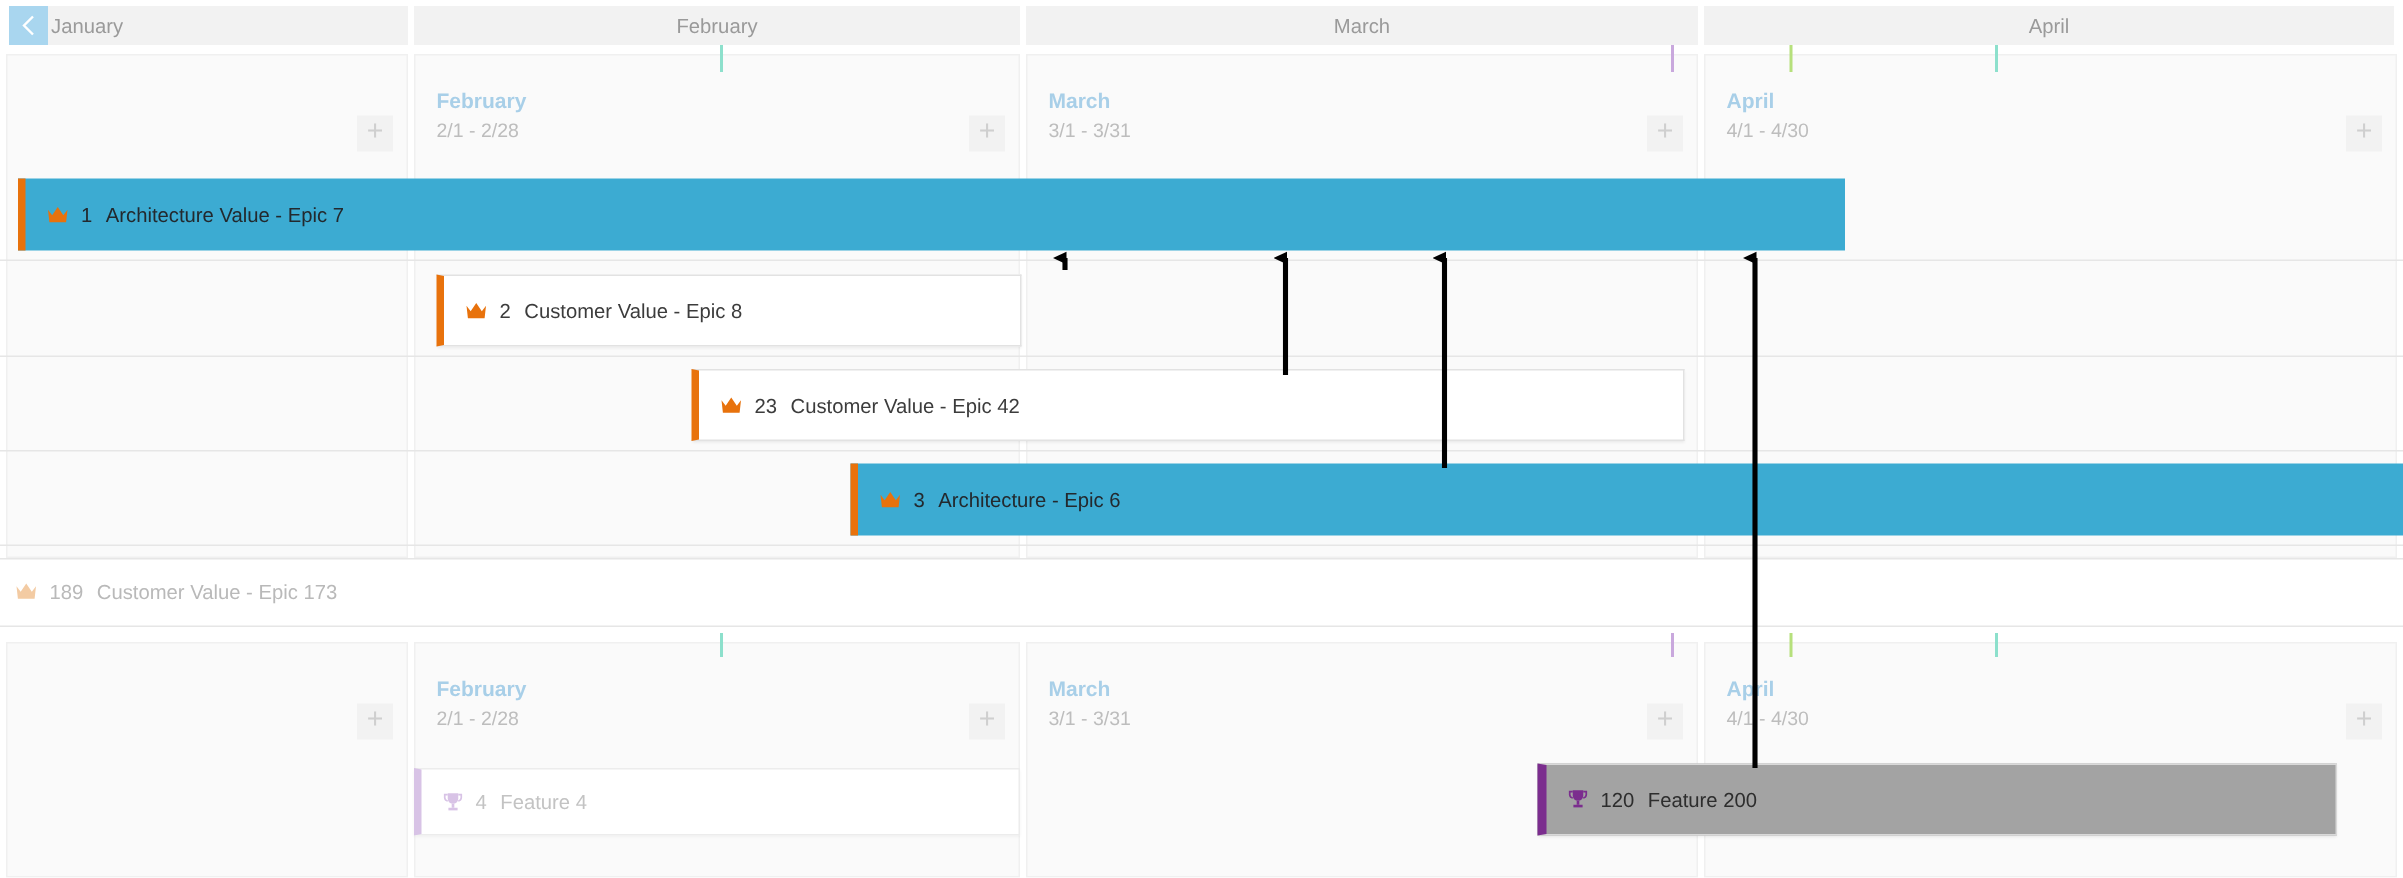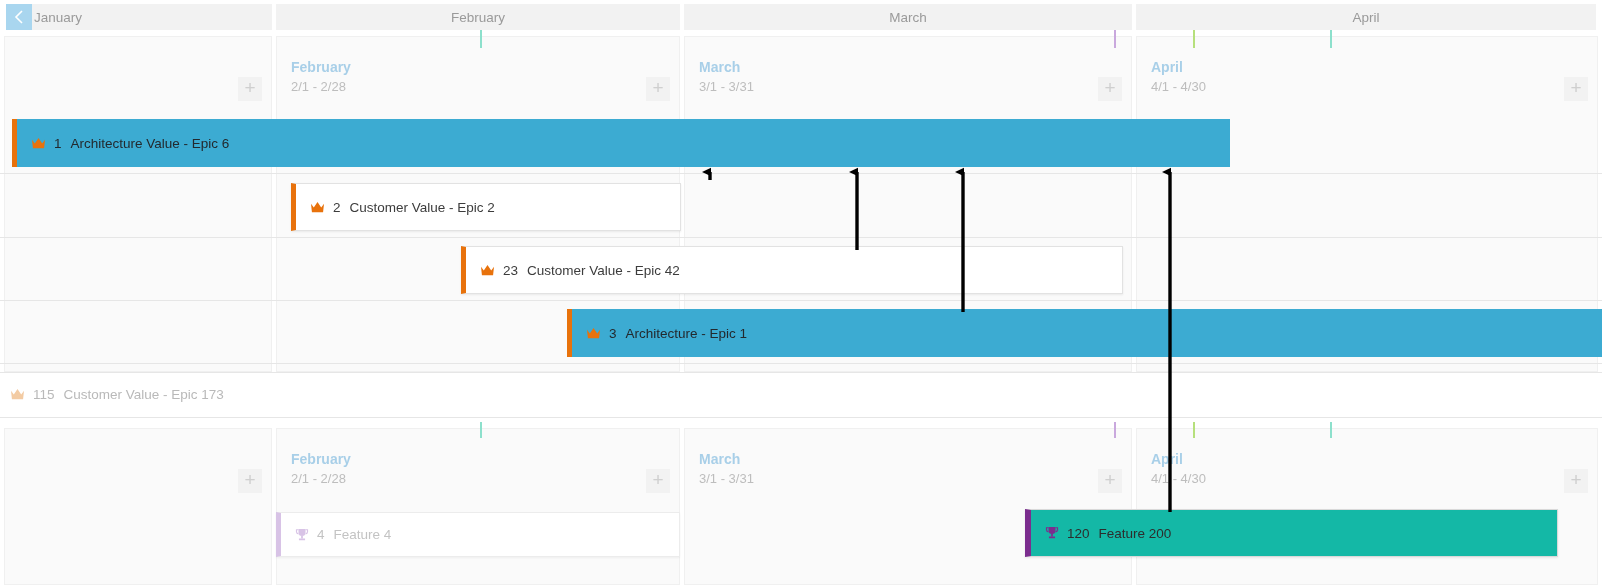--- a/index.html
+++ b/index.html
@@ -65,21 +65,21 @@
     white-space:nowrap;
   }
   .card .crown,.card .trophy{margin-right:8px;display:inline-flex;align-items:center;}
   .card .num{margin-right:9px;}
   .card.solid{background:#3cabd2;border-left:5px solid #e8720c;color:#23292e;}
   .card.plain{background:#ffffff;border:1px solid #e2e2e2;border-left:5px solid #e8720c;color:#3c3c3c;
               box-shadow:0 1px 2px rgba(0,0,0,.07);}
   .card.ghost-epic{background:#ffffff;color:#b9b9b9;border:none;}
   .card.feature-ghost{background:#ffffff;border:1px solid #ececec;border-left:5px solid #d8c3e6;
                       color:#c3c3c3;box-shadow:0 1px 2px rgba(0,0,0,.05);}
-  .card.feature-solid{background:#14b8a6;border:1px solid #d9d9d9;border-left:6px solid #7b2d8e;
+  .card.feature-solid{background:#a3a3a3;border:1px solid #d9d9d9;border-left:6px solid #7b2d8e;
                       color:#2d2d2d;box-shadow:0 1px 2px rgba(0,0,0,.08);}
 
   
   .arrows{position:absolute;left:0;top:0;width:1602px;height:585px;pointer-events:none;z-index:30;}
   .sep{position:absolute;left:0;width:1602px;height:1px;background:#e6e6e6;}
 </style>
 </head>
 <body>
 
 <div id="root">
@@ -160,56 +160,56 @@
     </div>
 
   <div id="cards-host">
       <div class="card solid" style="left: 12px; top: 119px; width: 1218px; height: 48px;">
         <span class="crown">
           <svg width="15" height="13" viewBox="0 0 16 14">
             <path d="M1 3 L4 7 L8 1 L12 7 L15 3 L14 12 L2 12 Z" fill="#e8720c"></path>
           </svg>
         </span>
         <span class="num">1</span>
-        <span>Architecture Value - Epic 6</span>
+        <span>Architecture Value - Epic 7</span>
       </div>
       <div class="card plain" style="left: 291px; top: 183px; width: 390px; height: 48px;">
         <span class="crown">
           <svg width="15" height="13" viewBox="0 0 16 14">
             <path d="M1 3 L4 7 L8 1 L12 7 L15 3 L14 12 L2 12 Z" fill="#e8720c"></path>
           </svg>
         </span>
         <span class="num">2</span>
-        <span>Customer Value - Epic 2</span>
+        <span>Customer Value - Epic 8</span>
       </div>
       <div class="card plain" style="left: 461px; top: 246px; width: 662px; height: 48px;">
         <span class="crown">
           <svg width="15" height="13" viewBox="0 0 16 14">
             <path d="M1 3 L4 7 L8 1 L12 7 L15 3 L14 12 L2 12 Z" fill="#e8720c"></path>
           </svg>
         </span>
         <span class="num">23</span>
         <span>Customer Value - Epic 42</span>
       </div>
       <div class="card solid" style="left: 567px; top: 309px; width: 1035px; height: 48px;">
         <span class="crown">
           <svg width="15" height="13" viewBox="0 0 16 14">
             <path d="M1 3 L4 7 L8 1 L12 7 L15 3 L14 12 L2 12 Z" fill="#e8720c"></path>
           </svg>
         </span>
         <span class="num">3</span>
-        <span>Architecture - Epic 1</span>
+        <span>Architecture - Epic 6</span>
       </div>
       <div class="card ghost-epic" style="left: -4px; top: 378px; width: 1606px; height: 33px;">
         <span class="crown">
           <svg width="15" height="13" viewBox="0 0 16 14">
             <path d="M1 3 L4 7 L8 1 L12 7 L15 3 L14 12 L2 12 Z" fill="#f3cba3"></path>
           </svg>
         </span>
-        <span class="num">115</span>
+        <span class="num">189</span>
         <span>Customer Value - Epic 173</span>
       </div>
       <div class="card feature-ghost" style="left: 276px; top: 512px; width: 404px; height: 45px;">
         <span class="trophy">
           <svg width="14" height="14" viewBox="0 0 16 16">
             <path d="M4 1 h8 v4 a4 4 0 0 1 -8 0 Z" fill="#d8c3e6"></path>
             <rect x="7" y="9" width="2" height="3" fill="#d8c3e6"></rect>
             <rect x="4.5" y="12" width="7" height="2" fill="#d8c3e6"></rect>
             <path d="M4 2 h-2.3 v2.4 a2.6 2.6 0 0 0 2.3 2.4" fill="none" stroke="#d8c3e6" stroke-width="1.3"></path>
             <path d="M12 2 h2.3 v2.4 a2.6 2.6 0 0 1 -2.3 2.4" fill="none" stroke="#d8c3e6" stroke-width="1.3"></path>

